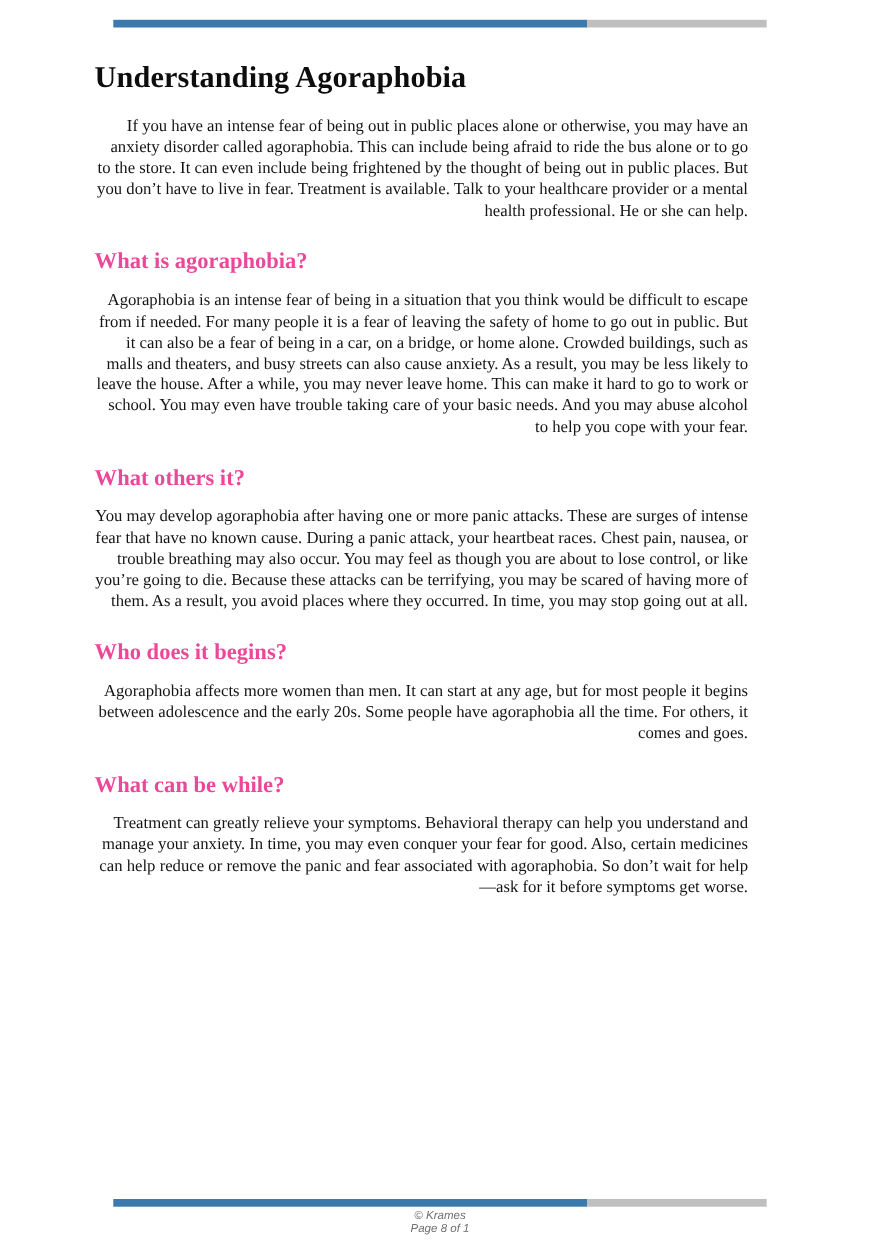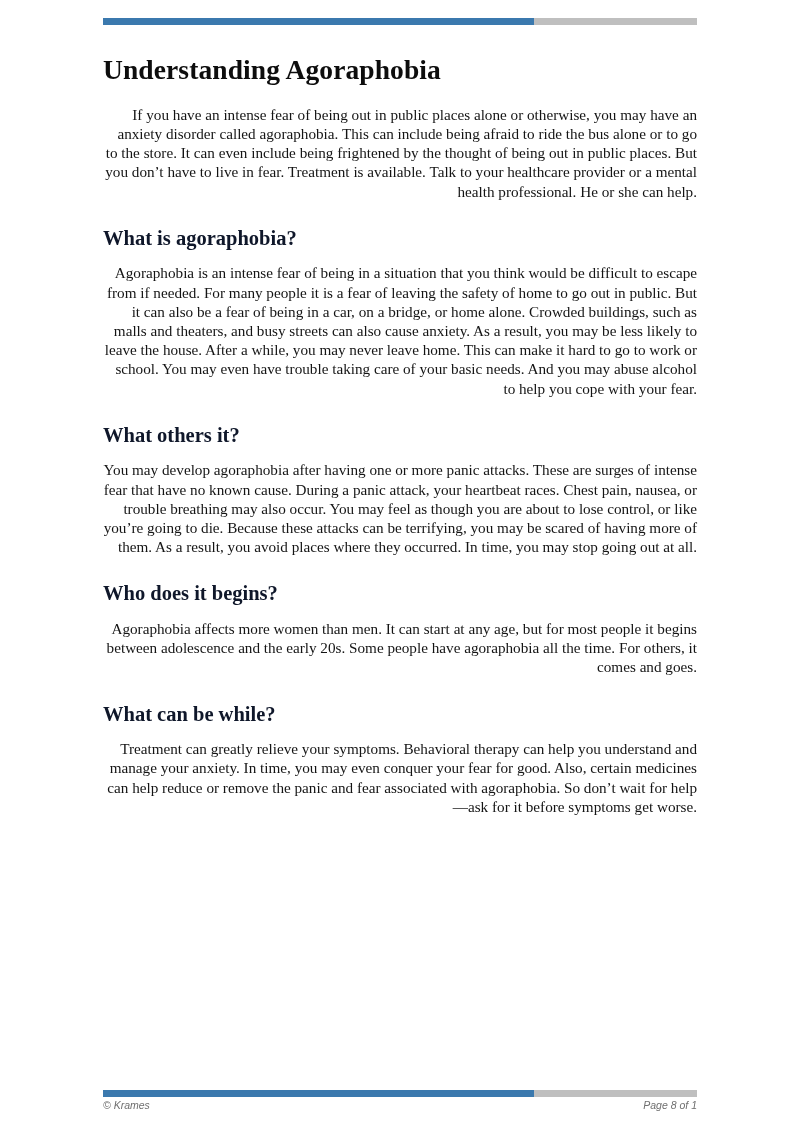--- a/index.html
+++ b/index.html
@@ -41,42 +41,42 @@
   }
   .rule-grey {
     flex: 1 1 auto;
     height: 100%;
     background: #bfbfbf;
   }
 
   
   .content {
     position: absolute;
-    left: 103px;
+    left: 86px;
     top: 55px;
     width: 594px;
   }
 
   h1.doc-title {
     font-family: "Liberation Serif", "DejaVu Serif", serif;
     font-size: 27.5px;
     font-weight: bold;
     line-height: 1.12;
     letter-spacing: 0.1px;
     margin: 0 0 19px 0;
     color: #0d0d0d;
   }
 
   h2.section-title {
     font-family: "Liberation Serif", "DejaVu Serif", serif;
     font-size: 20.5px;
     font-weight: bold;
     line-height: 1.15;
     margin: 26px 0 13px 0;
-    color: #0f172a;
+    color: #ec4899;
   }
 
   p.body-text {
     font-family: "Liberation Serif", "DejaVu Serif", serif;
     font-size: 15.2px;
     line-height: 19.2px;
     margin: 0;
     text-align: right;
     color: #141414;
   }
@@ -84,25 +84,26 @@
   .intro { margin-bottom: 2px; }
 
   
   .footer {
     position: absolute;
     left: 103px;
     top: 1099px;
     width: 594px;
     display: flex;
     justify-content: space-between;
-    align-items: flex-start;
+    align-items: center;
     font-family: "Liberation Sans", "DejaVu Sans", sans-serif;
     font-style: italic;
     font-size: 10.5px;
     color: #6f6f6f;
+    flex-direction: column;
   }
   .footer-left  { text-align: left; }
   .footer-right { text-align: right; }
 </style>
 </head>
 <body>
 
 <div class="page">
 
   <div class="rule rule-top">

